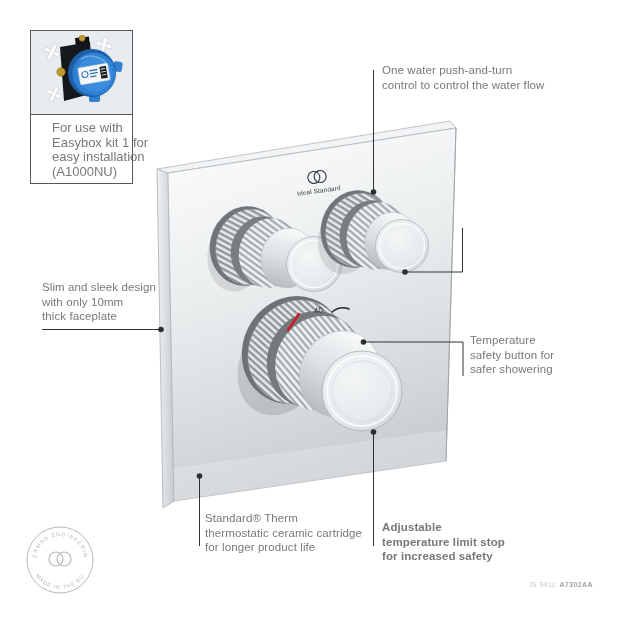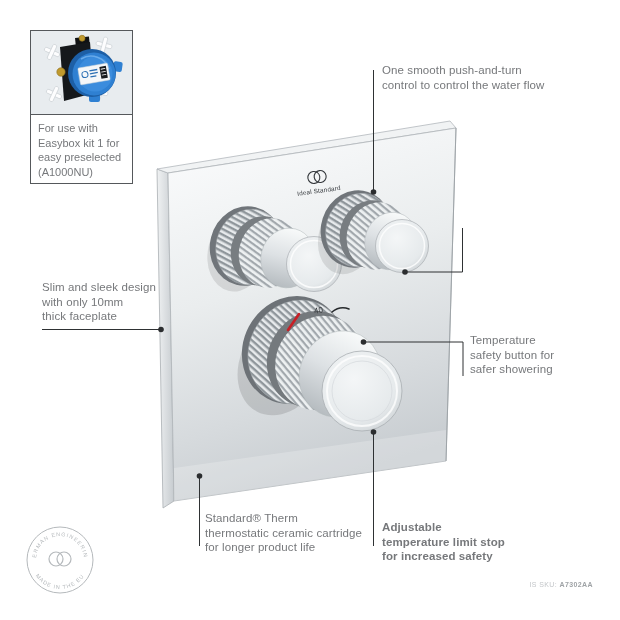--- a/index.html
+++ b/index.html
@@ -14,21 +14,21 @@
   }
   .card{
     position:absolute;left:30px;top:30px;width:103px;height:154px;
     border:1px solid #55585b;background:#ffffff;z-index:2;box-sizing:border-box;
   }
   .card-img{
     width:100%;height:84px;background:#e8ecef;border-bottom:1px solid #55585b;
     box-sizing:border-box;overflow:hidden;
   }
   .card-caption{
-    padding:6px 7px 0 7px;color:#76787b;font-size:11px;line-height:14.5px;white-space:nowrap;
+    padding:6px 7px 0 7px;color:#76787b;font-size:13px;line-height:14.5px;white-space:nowrap;margin-left:14px;
   }
   .sku{
     position:absolute;right:27px;top:581px;z-index:2;
     font-size:7px;letter-spacing:.4px;color:#c3c6c9;white-space:nowrap;
   }
   .sku .sku-val{color:#9fa3a6;font-weight:bold;}
 </style>
 </head>
 <body>
 
@@ -200,27 +200,27 @@
           <rect x="6.5" y="-6" width="6.5" height="12" fill="#1a1d20"></rect>
           <rect x="7.5" y="-4" width="4.5" height="0.9" fill="#ffffff"></rect>
           <rect x="7.5" y="-1" width="4.5" height="0.9" fill="#ffffff"></rect>
           <rect x="7.5" y="2" width="4.5" height="0.9" fill="#ffffff"></rect>
         </g>
       </svg>
     </div>
     <div class="card-caption">
       <div>For use with</div>
       <div>Easybox kit 1 for</div>
-      <div>easy preselected</div>
+      <div>easy installation</div>
       <div>(A1000NU)</div>
     </div>
   </div>
 
   <div class="note" style="left:382px;top:63px;">
-    <div>One smooth push-and-turn</div>
+    <div>One water push-and-turn</div>
     <div>control to control the water flow</div>
   </div>
 
 
   <div class="note" style="left:470px;top:333px;">
     <div>Temperature</div>
     <div>safety button for</div>
     <div>safer showering</div>
   </div>
 

